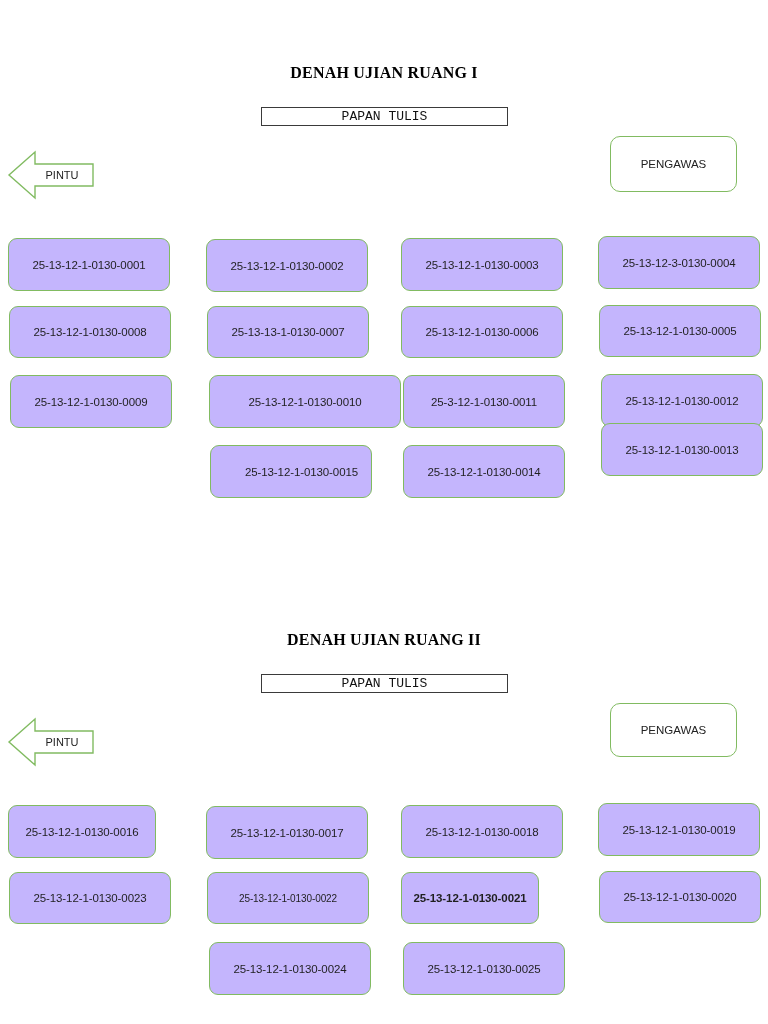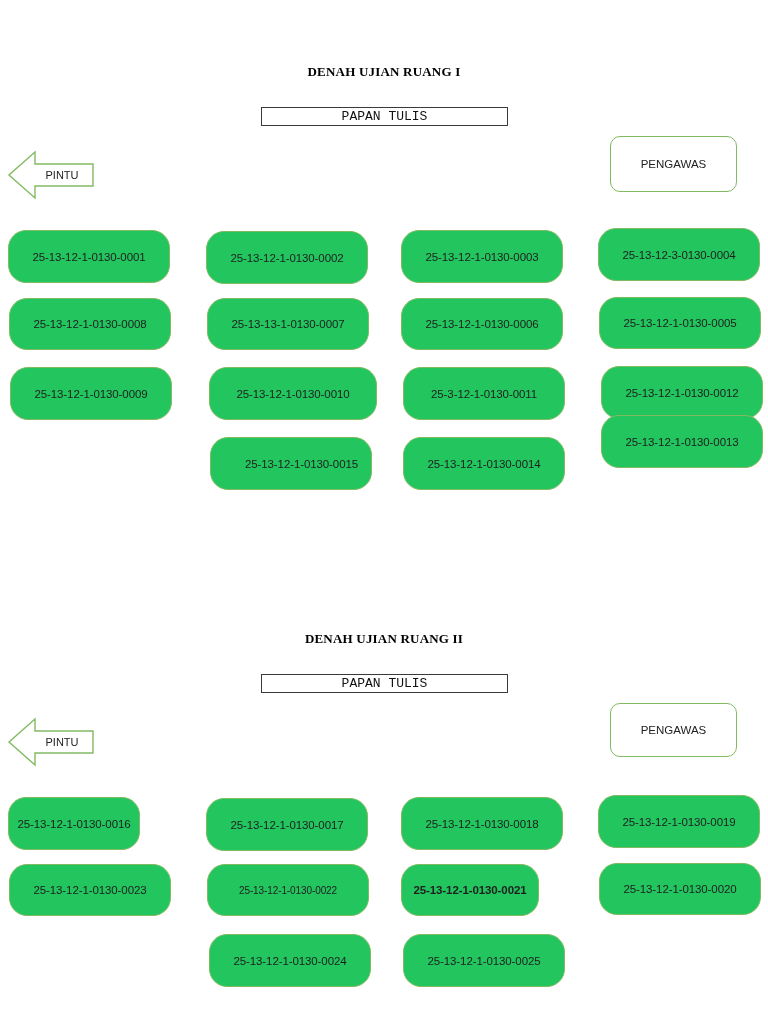--- a/index.html
+++ b/index.html
@@ -30,21 +30,21 @@
   }
 
   
   .room-title {
     position: absolute;
     left: 0;
     width: 768px;
     text-align: center;
     font-family: "Liberation Serif", serif;
     font-weight: bold;
-    font-size: 13px;
+    font-size: 16px;
     letter-spacing: 0.2px;
     color: #000000;
     white-space: nowrap;
   }
 
   
   .board {
     position: absolute;
     box-sizing: border-box;
     border: 1.6px solid #3a3a3a;
@@ -96,29 +96,30 @@
     font-size: 11.5px;
     color: #222222;
     white-space: nowrap;
   }
 
   
   .seat {
     position: absolute;
     box-sizing: border-box;
     border: 1.3px solid #81bb61;
-    border-radius: 18px;
-    background: #22c55e;
+    border-radius: 9px;
+    background: #c4b5fd;
     display: flex;
     align-items: center;
     justify-content: center;
     font-size: 11.5px;
     color: #1f1f1f;
     white-space: nowrap;
     letter-spacing: -0.1px;
+    margin-top: 8px;
   }
   .seat.big { font-size: 10px; }
 </style>
 </head>
 <body>
 
 <div class="page">
 
   <section class="room">
 
@@ -138,21 +139,21 @@
     <div>
         <div class="seat" style="left: 8px; top: 230px; width: 162px; height: 53px;">25-13-12-1-0130-0001</div>
         <div class="seat" style="left: 206px; top: 231px; width: 162px; height: 53px;">25-13-12-1-0130-0002</div>
         <div class="seat" style="left: 401px; top: 230px; width: 162px; height: 53px;">25-13-12-1-0130-0003</div>
         <div class="seat" style="left: 598px; top: 228px; width: 162px; height: 53px;">25-13-12-3-0130-0004</div>
         <div class="seat" style="left: 9px; top: 298px; width: 162px; height: 52px;">25-13-12-1-0130-0008</div>
         <div class="seat" style="left: 207px; top: 298px; width: 162px; height: 52px;">25-13-13-1-0130-0007</div>
         <div class="seat" style="left: 401px; top: 298px; width: 162px; height: 52px;">25-13-12-1-0130-0006</div>
         <div class="seat" style="left: 599px; top: 297px; width: 162px; height: 52px;">25-13-12-1-0130-0005</div>
         <div class="seat" style="left: 10px; top: 367px; width: 162px; height: 53px;">25-13-12-1-0130-0009</div>
-        <div class="seat" style="left: 209px; top: 367px; width: 168px; height: 53px;">25-13-12-1-0130-0010</div>
+        <div class="seat" style="left: 209px; top: 367px; width: 192px; height: 53px;">25-13-12-1-0130-0010</div>
         <div class="seat" style="left: 403px; top: 367px; width: 162px; height: 53px;">25-3-12-1-0130-0011</div>
         <div class="seat" style="left: 601px; top: 366px; width: 162px; height: 53px;">25-13-12-1-0130-0012</div>
         <div class="seat" style="left: 210px; top: 437px; width: 162px; height: 53px; padding-left: 21px;">25-13-12-1-0130-0015</div>
         <div class="seat" style="left: 403px; top: 437px; width: 162px; height: 53px;">25-13-12-1-0130-0014</div>
         <div class="seat" style="left: 601px; top: 415px; width: 162px; height: 53px;">25-13-12-1-0130-0013</div>
       </div>
   </section>
 
   <section class="room">
 
@@ -163,21 +164,21 @@
     <div class="door" style="left:8px; top:717px; width:86px; height:50px;">
       <svg width="86" height="50" viewBox="0 0 86 50">
         <path d="M 27 2 L 27 14 L 85 14 L 85 36 L 27 36 L 27 48 L 1 25 Z" fill="#ffffff" stroke="#81bb61" stroke-width="1.4" stroke-linejoin="miter"></path>
       </svg>
       <span class="door-label">PINTU</span>
     </div>
 
     <div class="supervisor" style="left:610px; top:703px; width:127px; height:54px;">PENGAWAS</div>
 
     <div>
-        <div class="seat" style="left: 8px; top: 797px; width: 132px; height: 53px;">25-13-12-1-0130-0016</div>
+        <div class="seat" style="left: 8px; top: 797px; width: 148px; height: 53px;">25-13-12-1-0130-0016</div>
         <div class="seat" style="left: 206px; top: 798px; width: 162px; height: 53px;">25-13-12-1-0130-0017</div>
         <div class="seat" style="left: 401px; top: 797px; width: 162px; height: 53px;">25-13-12-1-0130-0018</div>
         <div class="seat" style="left: 598px; top: 795px; width: 162px; height: 53px;">25-13-12-1-0130-0019</div>
         <div class="seat" style="left: 9px; top: 864px; width: 162px; height: 52px;">25-13-12-1-0130-0023</div>
         <div class="seat big" style="left: 207px; top: 864px; width: 162px; height: 52px;">25-13-12-1-0130-0022</div>
         <div class="seat" style="left: 401px; top: 864px; width: 138px; height: 52px; font-weight: bold;">25-13-12-1-0130-0021</div>
         <div class="seat" style="left: 599px; top: 863px; width: 162px; height: 52px;">25-13-12-1-0130-0020</div>
         <div class="seat" style="left: 209px; top: 934px; width: 162px; height: 53px;">25-13-12-1-0130-0024</div>
         <div class="seat" style="left: 403px; top: 934px; width: 162px; height: 53px;">25-13-12-1-0130-0025</div>
       </div>

